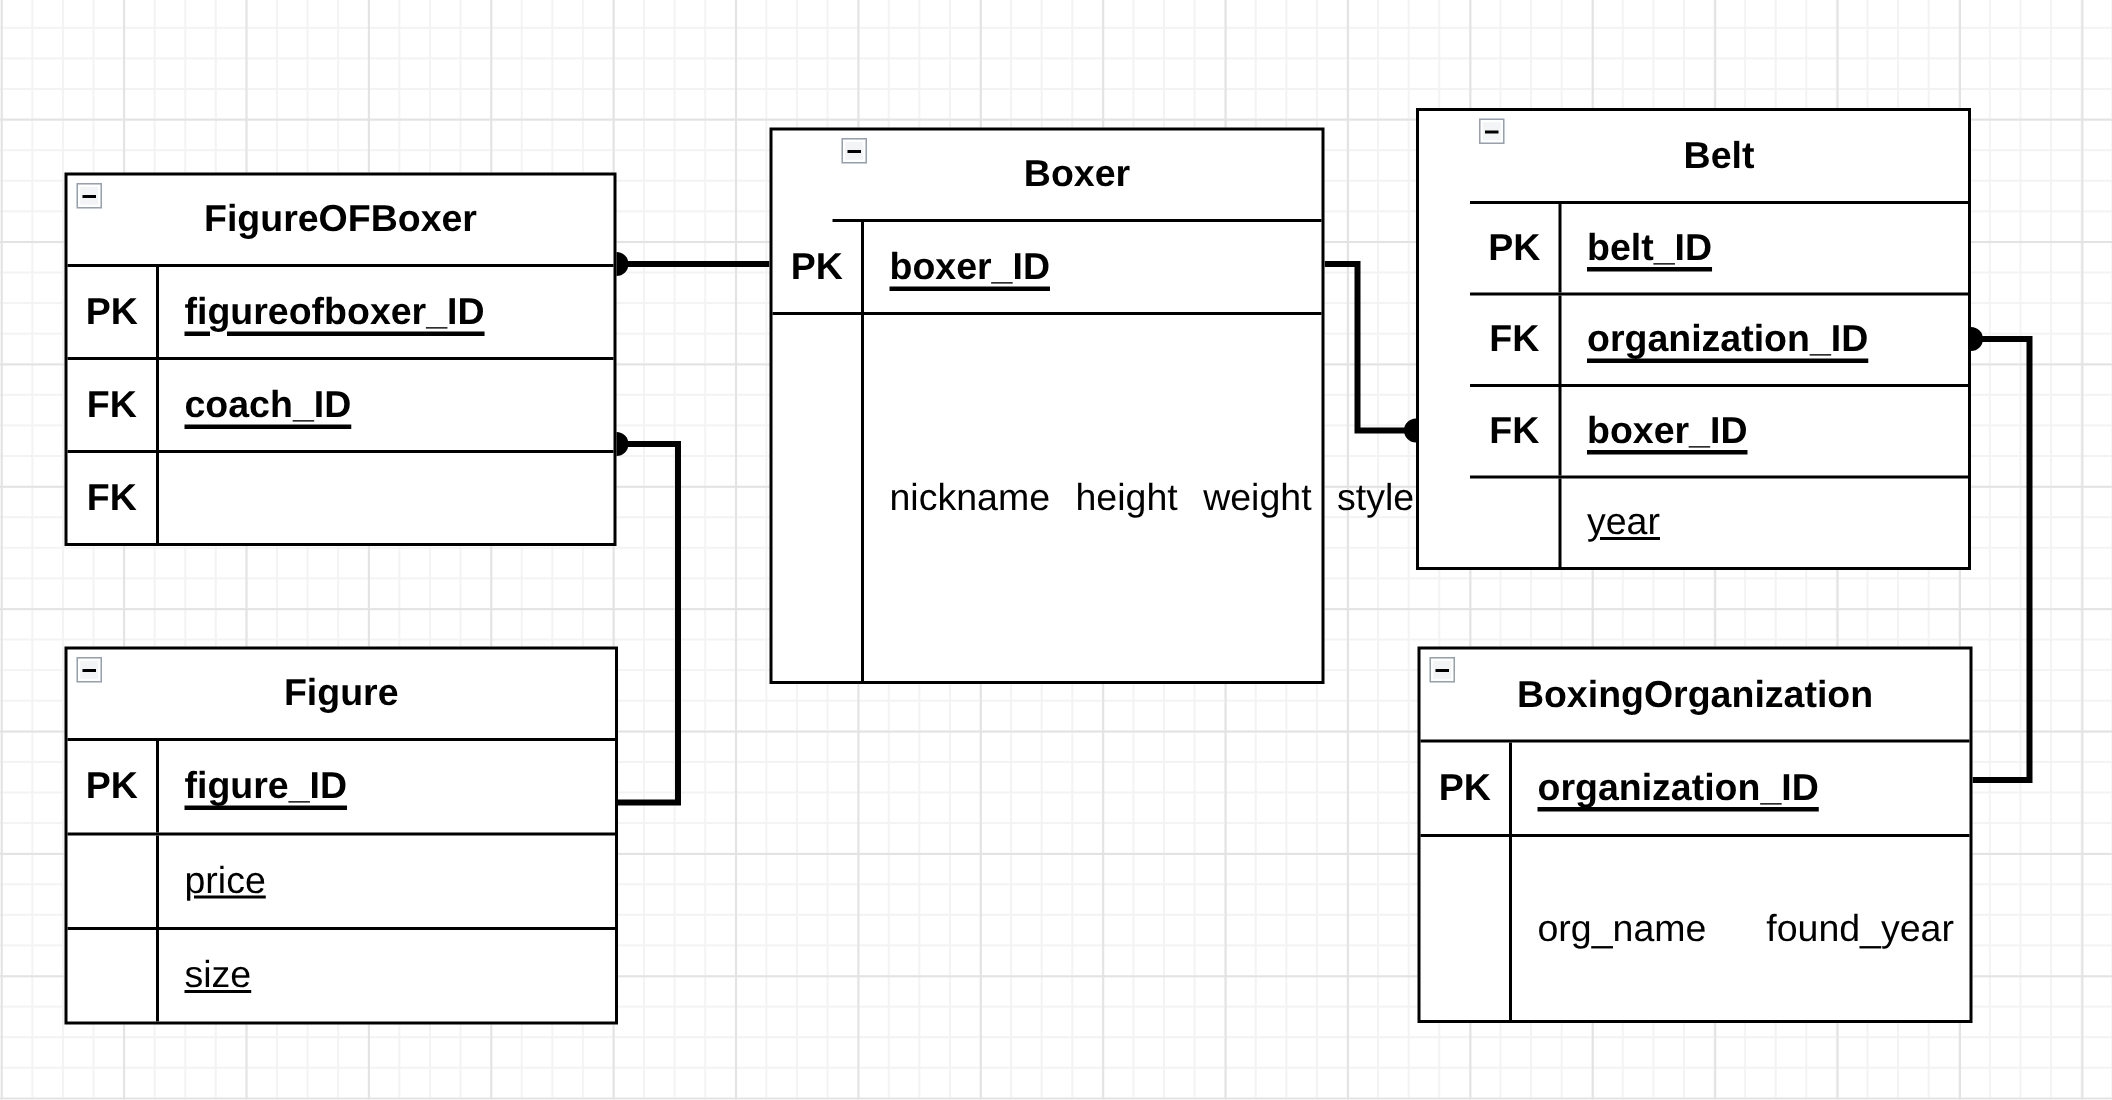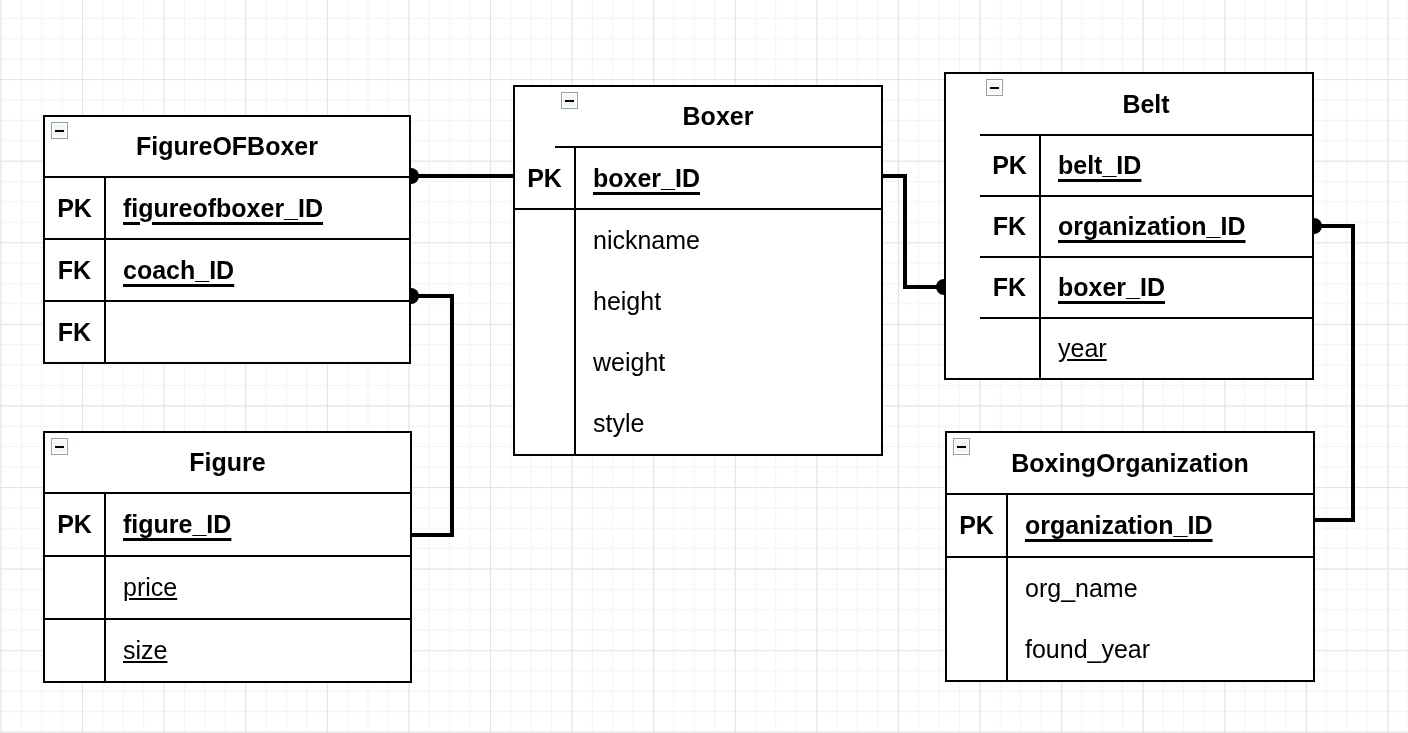--- a/index.html
+++ b/index.html
@@ -57,21 +57,21 @@
   .name-cell{
     flex:1;display:flex;align-items:center;
     padding-left:17px;font-size:25px;white-space:nowrap;text-decoration:underline;
   }
   .keyname{
     font-weight:700;
     text-decoration:underline;
     text-decoration-thickness:2.5px;
     text-underline-offset:5px;
   }
-  .attr-group{flex:1;display:flex;flex-direction:column;}
+  .attr-group{flex:1;display:flex;flex-direction:row;}
   .attr-item{
     flex:1;display:flex;align-items:center;
     padding-left:17px;font-size:25px;white-space:nowrap;
   }
 </style>
 </head>
 <body>
 
 <div class="canvas">
 

